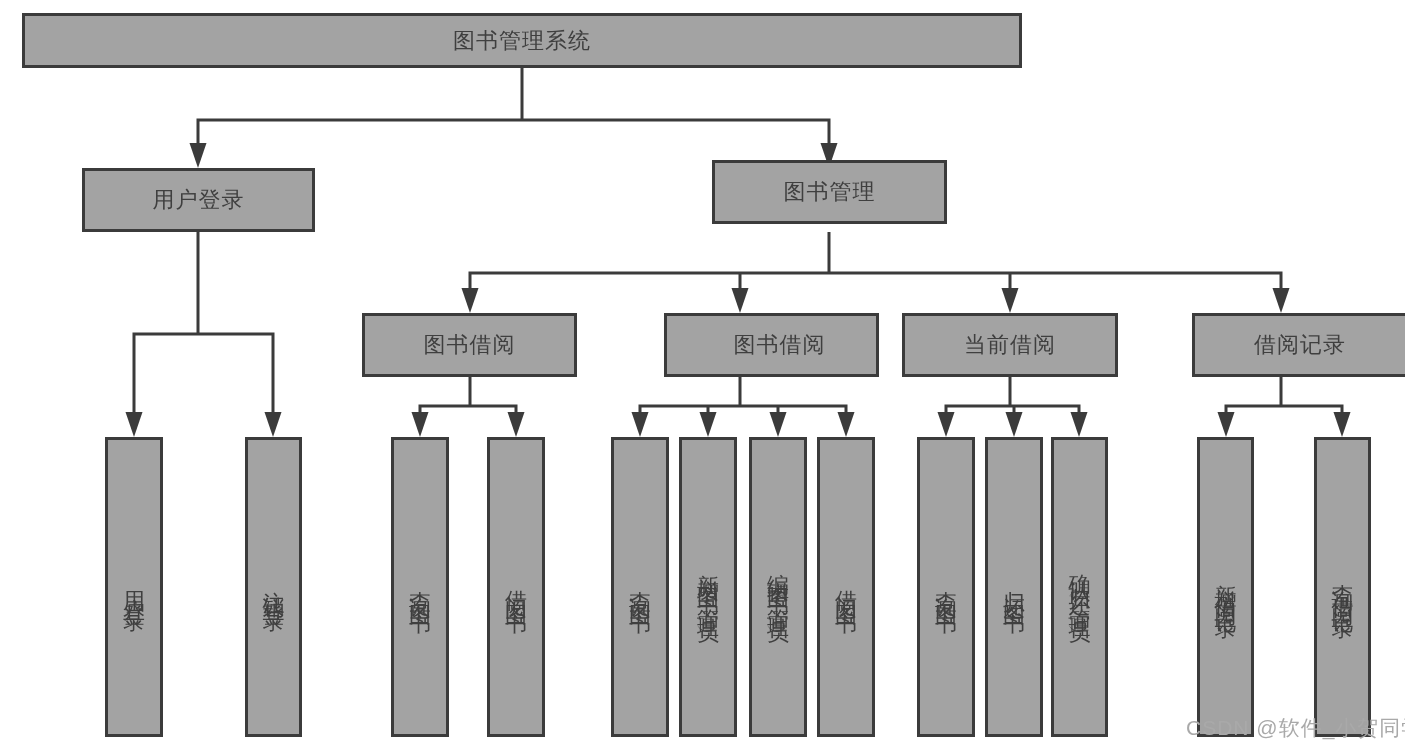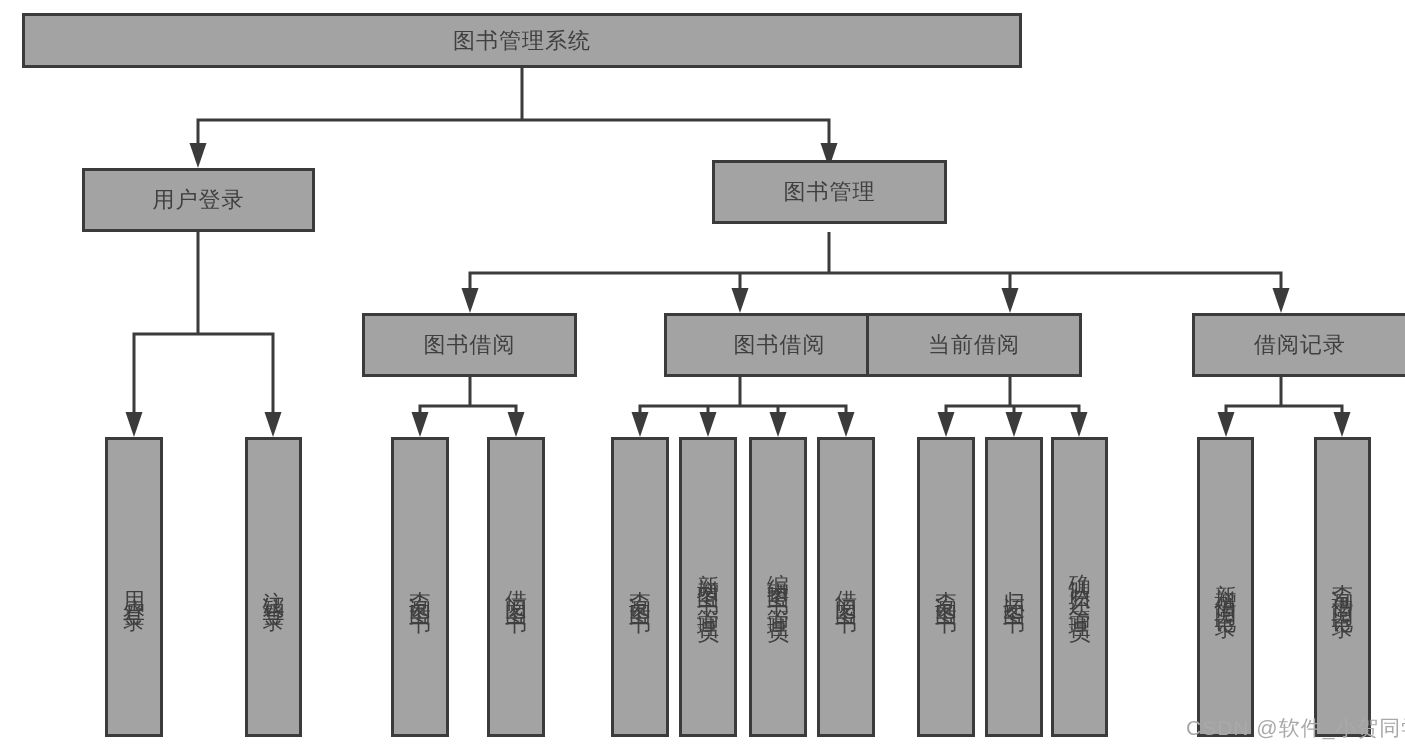--- a/index.html
+++ b/index.html
@@ -103,21 +103,21 @@
   <div class="box" style="left:712px;top:160px;width:235px;height:64px;">
     <span>图书管理</span>
   </div>
 
   <div class="box" style="left:362px;top:313px;width:215px;height:64px;">
     <span>图书借阅</span>
   </div>
   <div class="box" style="left:664px;top:313px;width:215px;height:64px;padding-left:16px;">
     <span>图书借阅</span>
   </div>
-  <div class="box" style="left:866px;top:313px;width:216px;height:64px;">
+  <div class="box" style="left:902px;top:313px;width:216px;height:64px;">
     <span>当前借阅</span>
   </div>
   <div class="box" style="left:1192px;top:313px;width:216px;height:64px;">
     <span>借阅记录</span>
   </div>
 
   <div class="box leaf" style="left:105px;width:58px;">
     <span>用户登录</span>
   </div>
   <div class="box leaf" style="left:245px;width:57px;">

